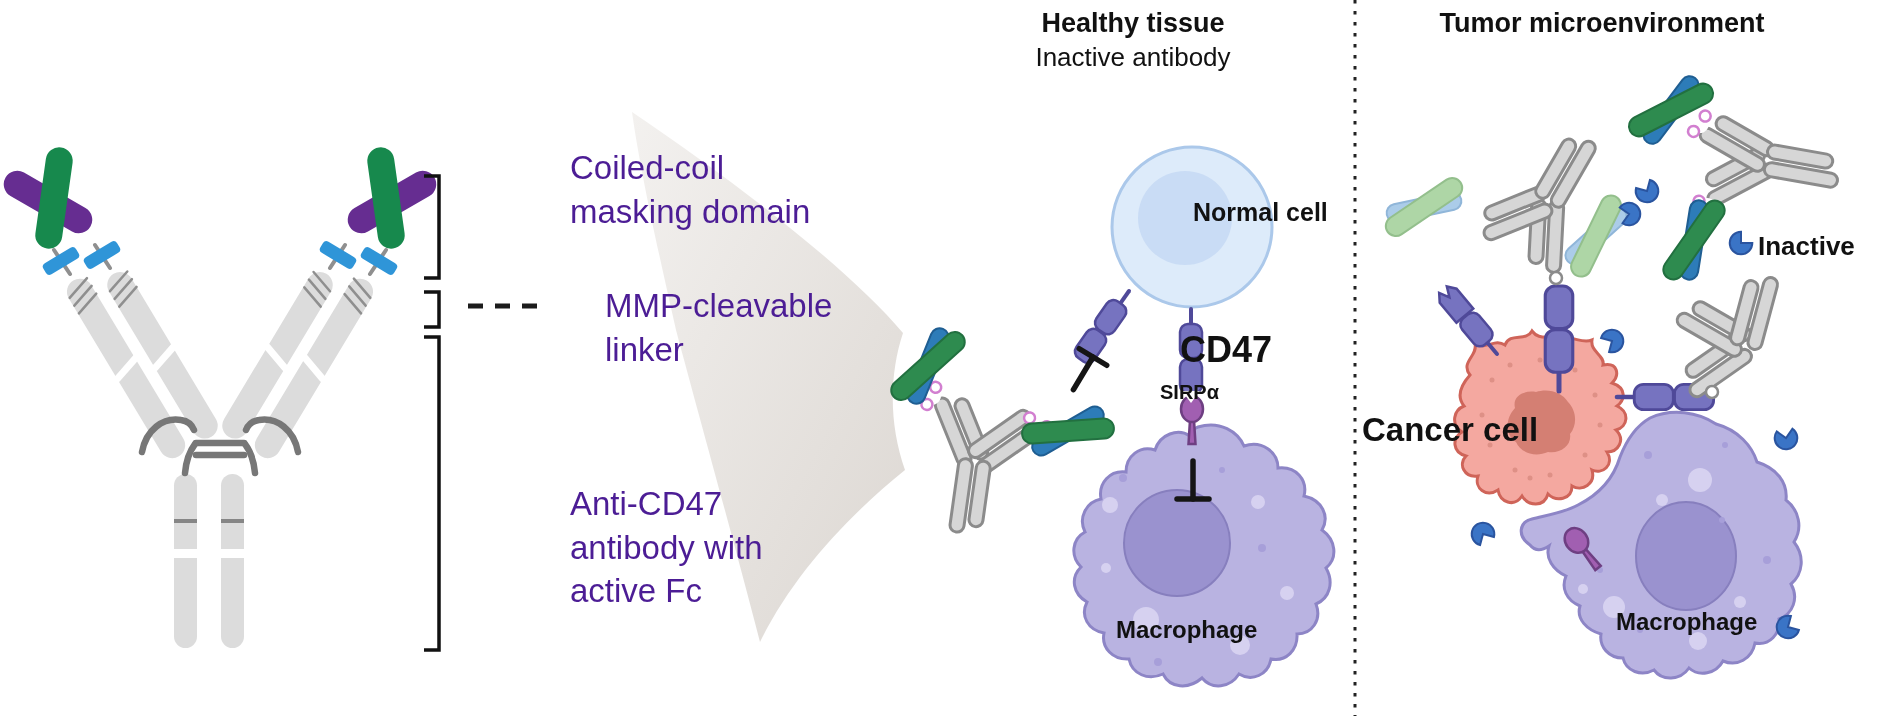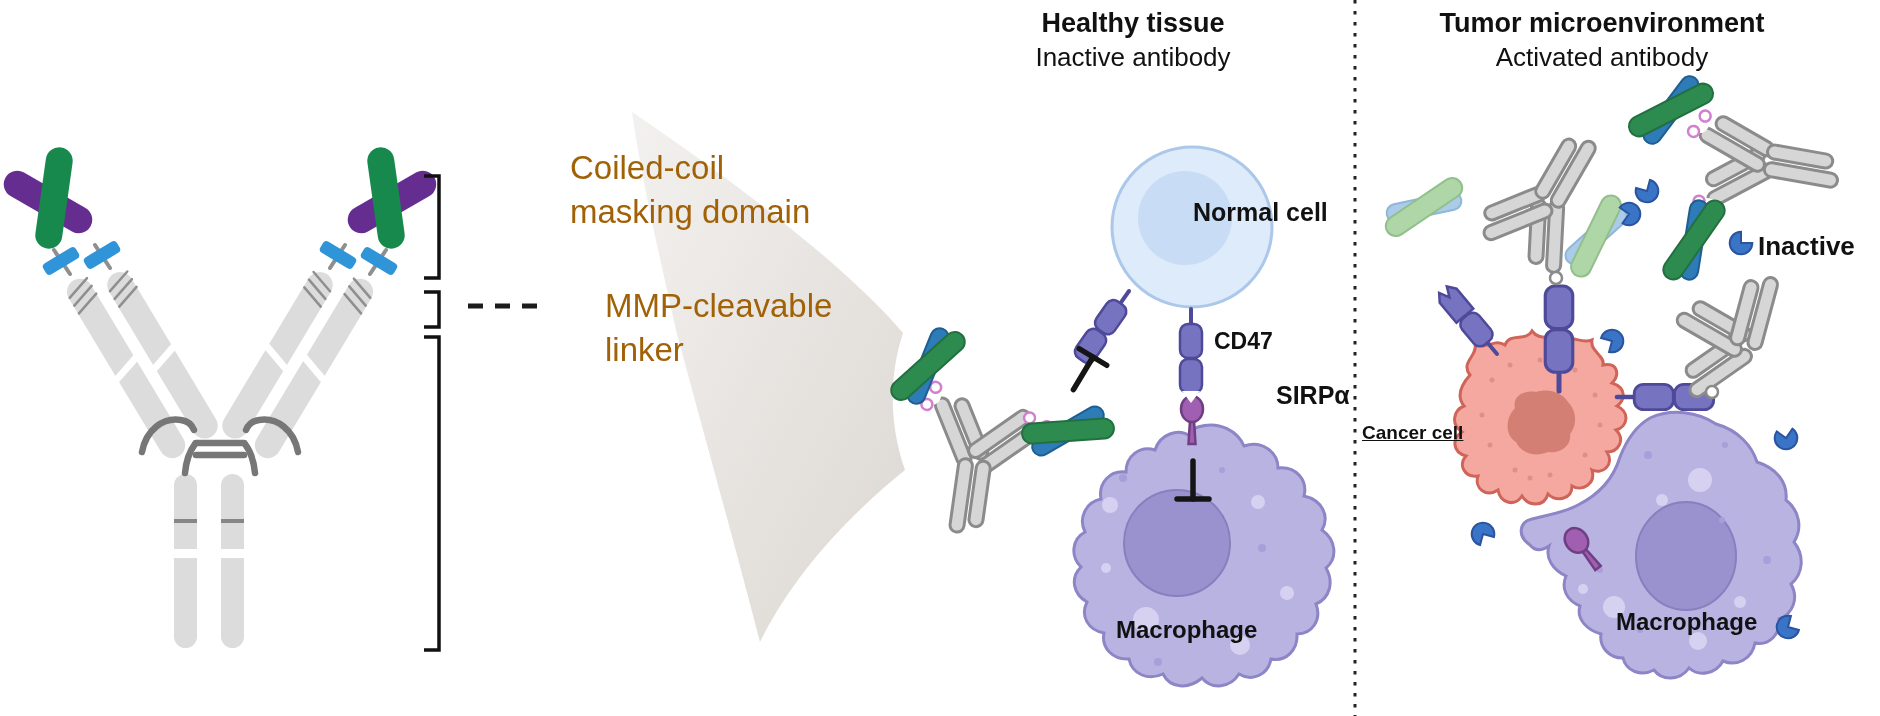--- a/index.html
+++ b/index.html
@@ -1,20 +1,20 @@
 <!DOCTYPE html>
 <html style="--coil_green: #17894d; --coil_purple: #662d91; --linker_blue: #2f95d8; --mask_green: #2e8b4f; --mask_blue: #2d7cb8; --protease_blue: #3a74c6; --ab_gray: #d6d6d6; --ab_stroke: #8b8b8b; --cd47_purple: #7673c0; --cd47_stroke: #4f4999; --sirpa_purple: #a15fb1; --sirpa_stroke: #6e3f82; --loop_pink: #d27fd0; --normal_cell_fill: #ddebfa; --normal_cell_stroke: #abc8ea; --normal_nucleus: #c9dcf5; --mac_fill: #b9b3e1; --mac_stroke: #8d85c6; --mac_nucleus: #9a92cf; --cancer_fill: #f4a8a0; --cancer_stroke: #cf6459; --cancer_nucleus: #d47f73;"><head>
 <meta charset="utf-8">
 <style>
   html,body{margin:0;padding:0;background:#fff;}
   #stage{position:relative;width:1880px;height:716px;background:#fff;overflow:hidden;
          font-family:"Liberation Sans", sans-serif;color:#111;}
   #art{position:absolute;left:0;top:0;}
   .lbl{position:absolute;white-space:pre-line;line-height:1.32;z-index:5;}
-  .annot{font-size:33px;color:#a16207;}
+  .annot{font-size:33px;color:#4c1d95;}
   .ptitle{font-size:27px;font-weight:bold;transform:translateX(-50%);white-space:nowrap;text-align:right;}
   .psub{font-size:26px;transform:translateX(-50%);white-space:nowrap;}
   .tag{font-weight:bold;white-space:nowrap;}
   
   .cg{fill:var(--coil_green,#17894d);}
   .cp{fill:var(--coil_purple,#662d91);}
   .lb{fill:var(--linker_blue,#2f95d8);}
   .mg{fill:var(--mask_green,#2e8b4f);stroke:#227040;stroke-width:2;}
   .mb{fill:var(--mask_blue,#2d7cb8);stroke:#1f5e92;stroke-width:2;}
   .fmg{fill:#aed6a6;stroke:#93bf8c;stroke-width:2;}
@@ -350,28 +350,30 @@
       <use href="#pac" class="pac" transform="translate(1483,534) rotate(60)"></use>
       <use href="#pac" class="pac" transform="translate(1788,627) rotate(-30)"></use>
     </g>
   </g>
 </svg>
 
 <div class="lbl annot" style="left:570px;top:146px;">Coiled-coil
 masking domain</div>
 <div class="lbl annot" style="left:570px;top:284px;margin-left:35px;">MMP-cleavable
 linker</div>
+<div class="lbl annot" style="left:570px;top:482px;">Anti-CD47
+antibody with
+active Fc</div>
 
 <div class="lbl ptitle" style="left:1133px;top:6px;">Healthy tissue</div>
 <div class="lbl psub" style="left:1133px;top:40px;">Inactive antibody</div>
 <div class="lbl ptitle" style="left:1602px;top:6px;">Tumor microenvironment</div>
-<div class="lbl psub" style="left:1602px;top:40px;">Activated antibody</div>
 
 <div class="lbl tag" style="left:1193px;top:196px;font-size:25px;">Normal cell</div>
-<div class="lbl tag" style="left:1214px;top:326px;font-size:23px;">CD47</div>
-<div class="lbl tag" style="left:1276px;top:379px;font-size:25px;">SIRPα</div>
+<div class="lbl tag" style="left:1180px;top:326px;font-size:36px;">CD47</div>
+<div class="lbl tag" style="left:1160px;top:379px;font-size:20px;">SIRPα</div>
 <div class="lbl tag" style="left:1116px;top:614px;font-size:24px;">Macrophage</div>
 
-<div class="lbl tag" style="left:1362px;top:420px;font-size:19px;text-decoration:underline;">Cancer cell</div>
+<div class="lbl tag" style="left:1362px;top:408px;font-size:33px;">Cancer cell</div>
 <div class="lbl tag" style="left:1758px;top:229px;font-size:26px;">Inactive</div>
 <div class="lbl tag" style="left:1616px;top:606px;font-size:24px;">Macrophage</div>
 
 </div>
 
 </body></html>

